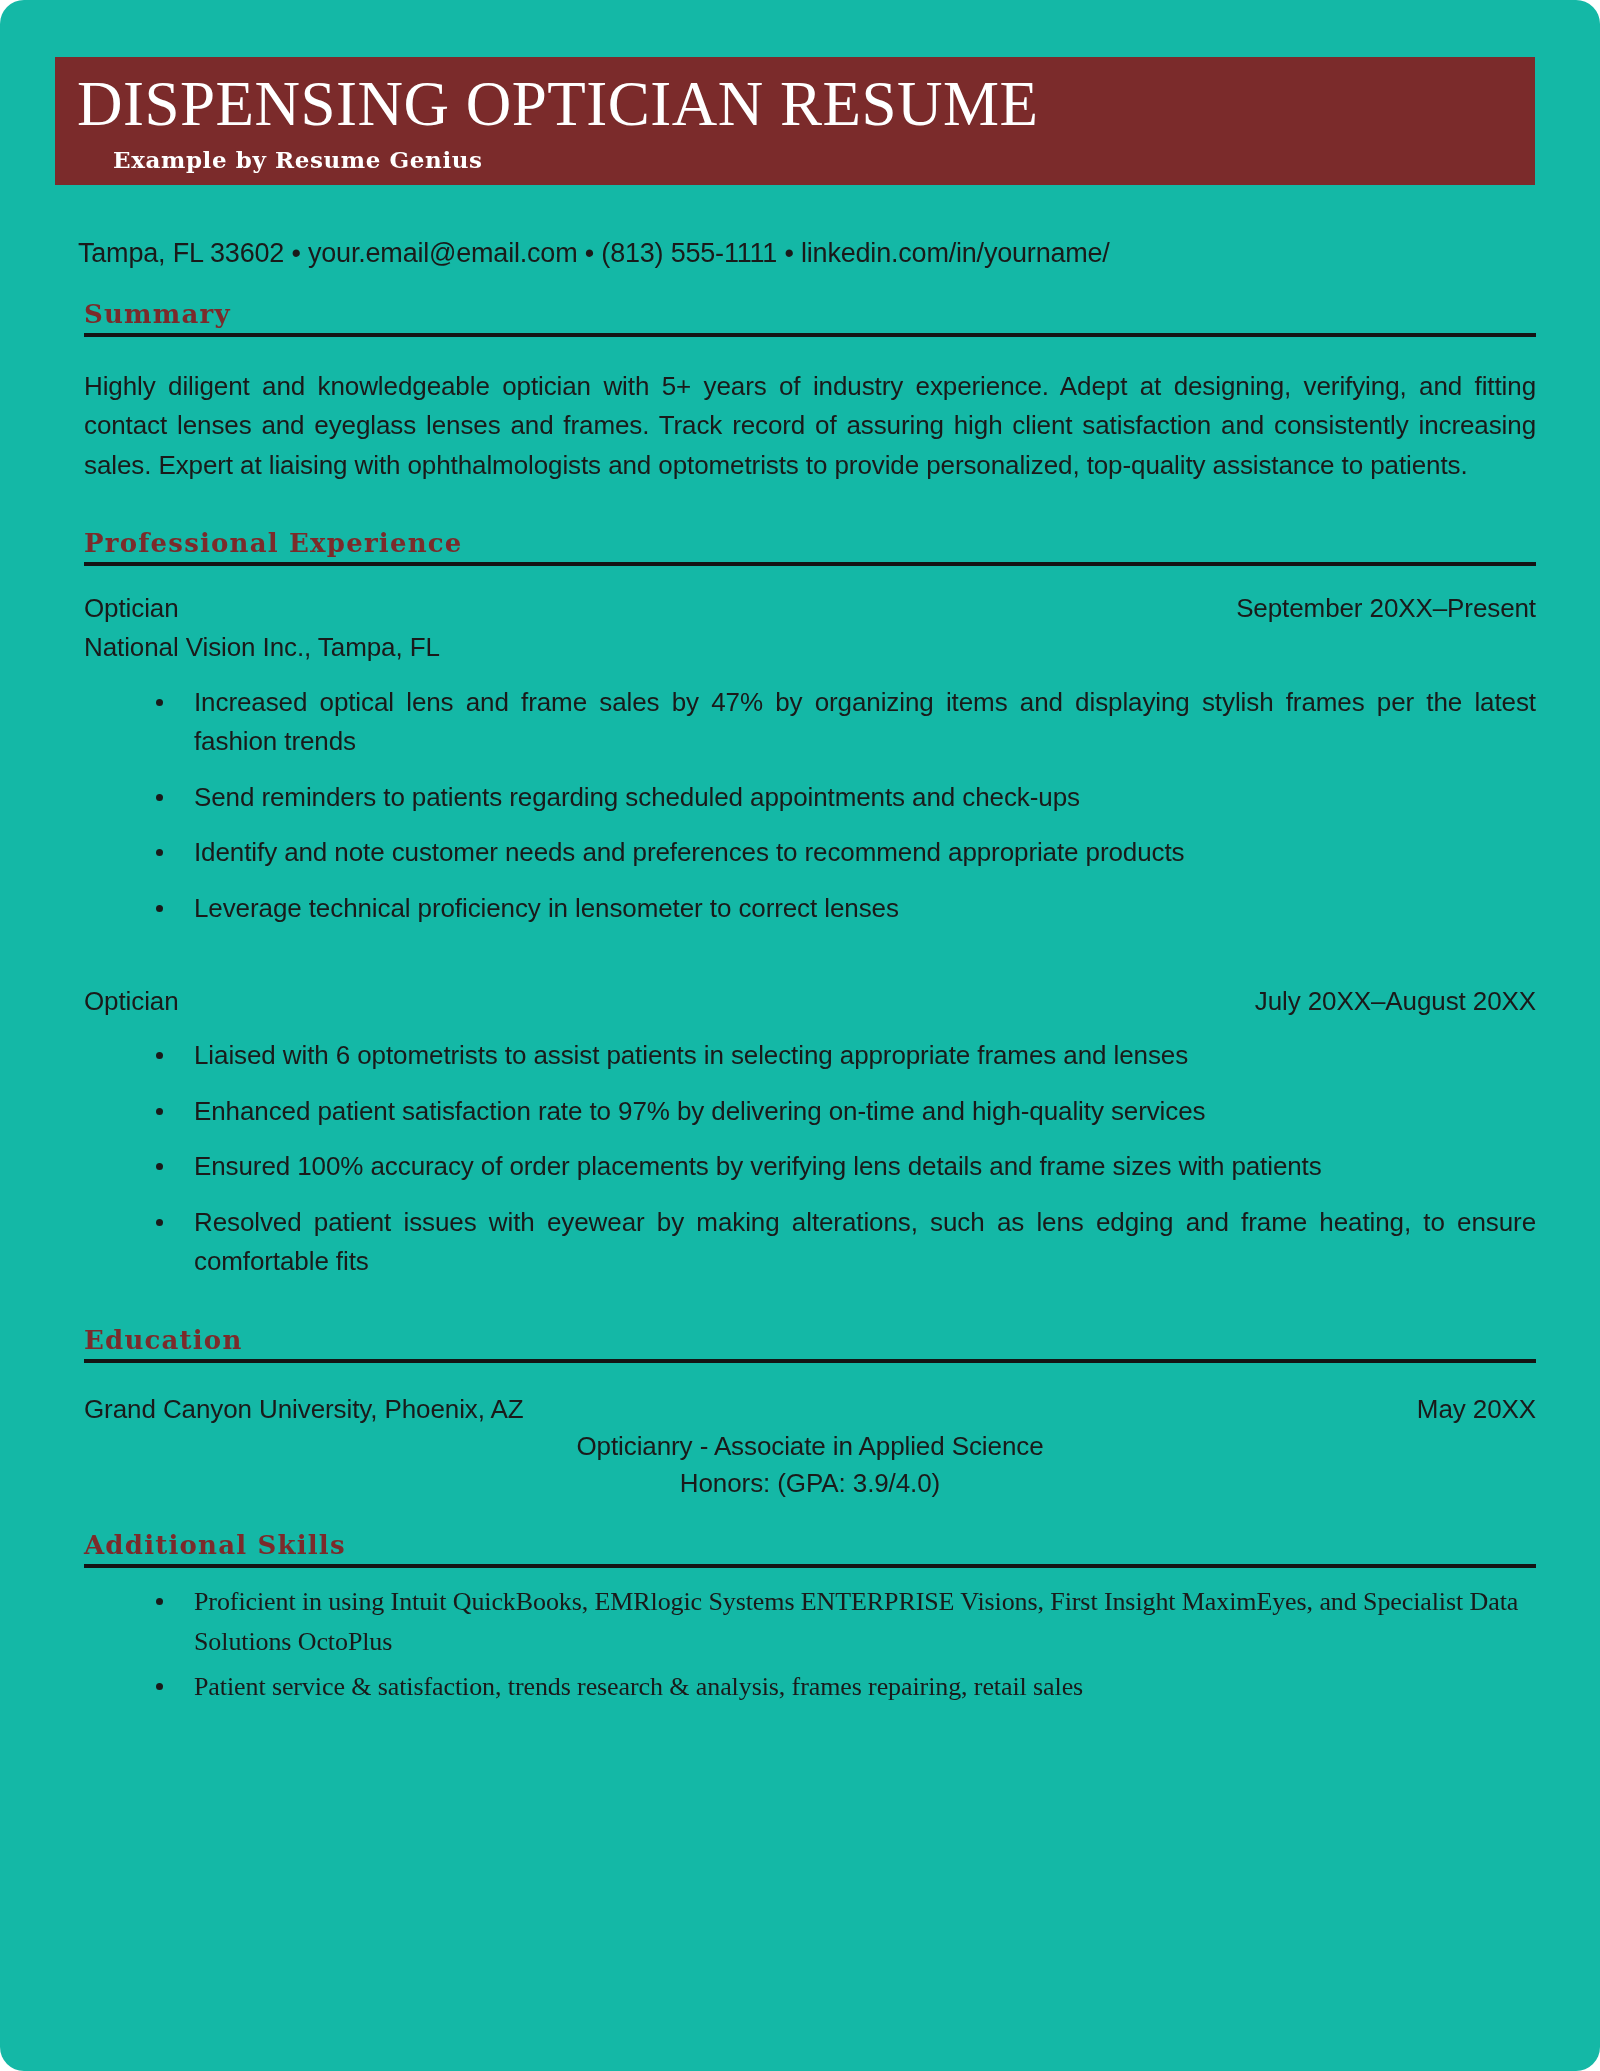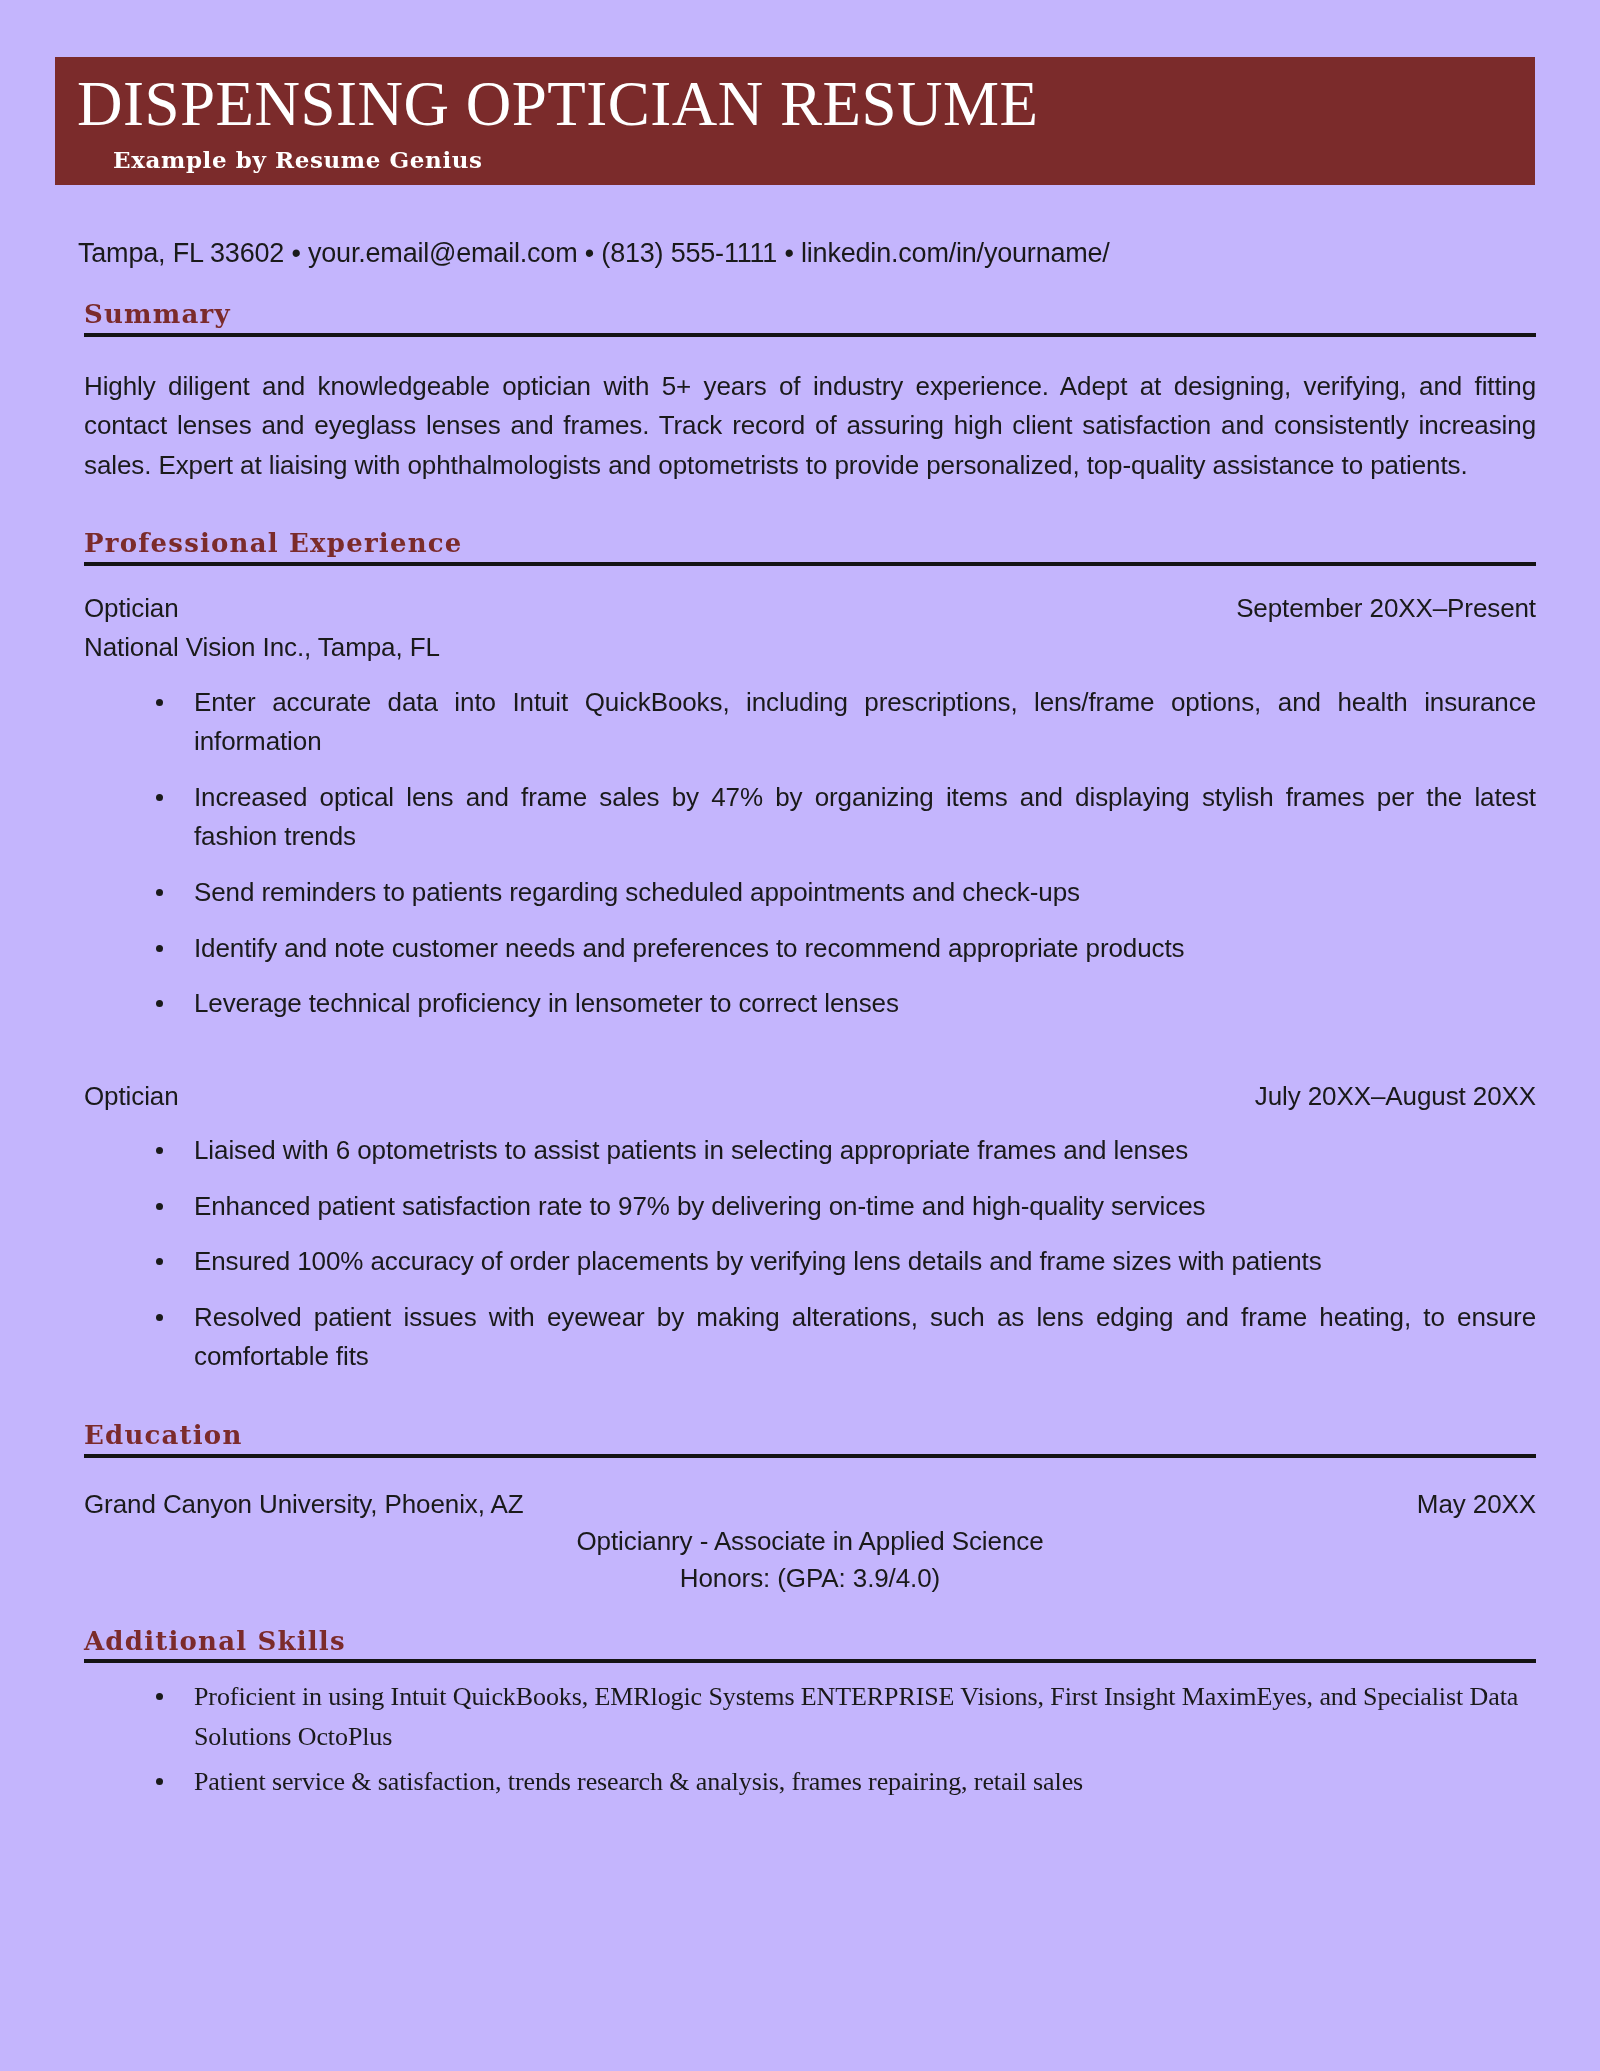--- a/index.html
+++ b/index.html
@@ -12,24 +12,25 @@
     height: 2071px;
     font-family: "Liberation Sans", sans-serif;
     color: #1a1a1a;
     -webkit-font-smoothing: antialiased;
   }
 
   .page {
     position: relative;
     width: 1600px;
     height: 2071px;
-    background: #c4b5fd;
+    background: #14b8a6;
     box-sizing: border-box;
     padding: 0;
     overflow: hidden;
+    border-radius: 24px;
   }
 
   
   .header-banner {
     position: absolute;
     left: 55px;
     top: 57px;
     width: 1480px;
     background: #7b2b2b;
     padding: 10px 0 12px 0;
@@ -195,21 +196,20 @@
       <div class="section-heading">Professional Experience</div>
       <hr class="section-rule">
 
       <div class="job">
         <div class="job-row">
           <span class="job-title">Optician</span>
           <span class="job-dates">September 20XX–Present</span>
         </div>
         <div class="job-org">National Vision Inc., Tampa, FL</div>
         <ul class="bullets">
-          <li>Enter accurate data into Intuit QuickBooks, including prescriptions, lens/frame options, and health insurance information</li>
           <li>Increased optical lens and frame sales by 47% by organizing items and displaying stylish frames per the latest fashion trends</li>
           <li class="nojustify">Send reminders to patients regarding scheduled appointments and check-ups</li>
           <li class="nojustify">Identify and note customer needs and preferences to recommend appropriate products</li>
           <li class="nojustify">Leverage technical proficiency in lensometer to correct lenses</li>
         </ul>
       </div>
 
       <div class="spacer-md"></div>
 
       <div class="job">

